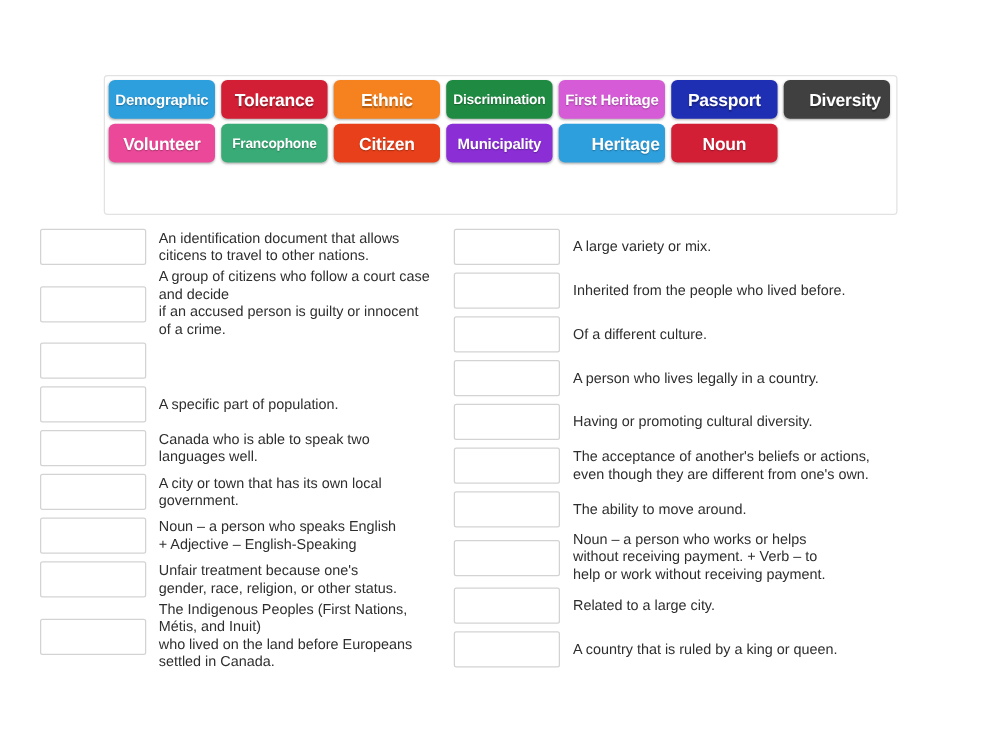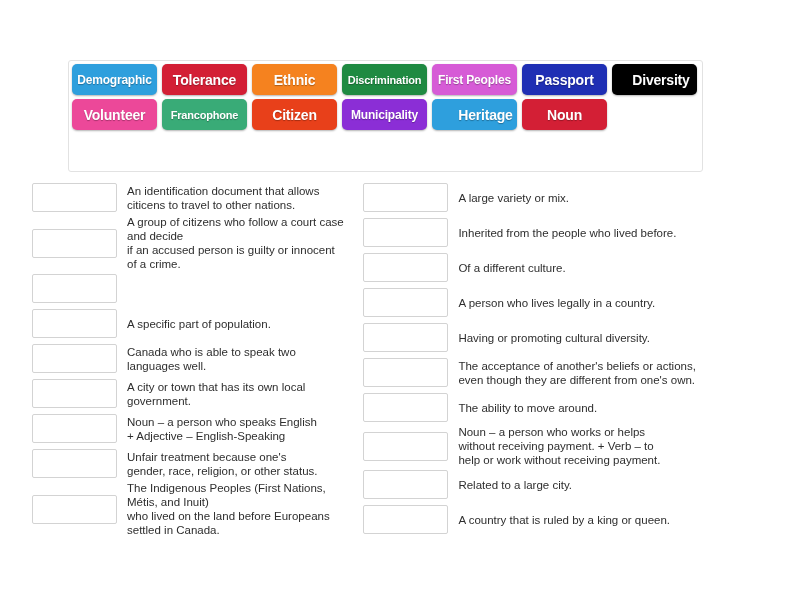--- a/index.html
+++ b/index.html
@@ -13,21 +13,21 @@
     height: 600px;
     position: relative;
     font-family: "Liberation Sans", sans-serif;
     -webkit-font-smoothing: antialiased;
     overflow: hidden;
   }
 
   
   #tile-bank {
     position: absolute;
-    left: 68px;
+    left: 83px;
     top: 60px;
     width: 635px;
     height: 112px;
     box-sizing: border-box;
     border: 1px solid #e2e2e2;
     border-radius: 3px;
     background: #ffffff;
     padding: 3px 3px;
   }
   .tile-row {
@@ -108,23 +108,23 @@
 </style>
 </head>
 <body>
 
 <div id="tile-bank">
     <div class="tile-row">
       <div class="tile sm" style="background: rgb(46, 159, 221);">Demographic</div>
       <div class="tile" style="background: rgb(211, 31, 53);">Tolerance</div>
       <div class="tile" style="background: rgb(245, 130, 31);">Ethnic</div>
       <div class="tile xs" style="background: rgb(31, 138, 66);">Discrimination</div>
-      <div class="tile sm" style="background: rgb(214, 91, 214);">First Peoples</div>
+      <div class="tile sm" style="background: rgb(214, 91, 214);">First Heritage</div>
       <div class="tile" style="background: rgb(31, 47, 180);">Passport</div>
-      <div class="tile" style="background: #000000; padding-left: 15px;">Diversity</div>
+      <div class="tile" style="background: #404040; padding-left: 15px;">Diversity</div>
     </div>
     <div class="tile-row">
       <div class="tile" style="background: #ec4899;">Volunteer</div>
       <div class="tile xs" style="background: rgb(57, 171, 119);">Francophone</div>
       <div class="tile" style="background: rgb(232, 64, 26);">Citizen</div>
       <div class="tile sm" style="background: rgb(139, 46, 214);">Municipality</div>
       <div class="tile" style="background: rgb(46, 159, 221); padding-left: 24px;">Heritage</div>
       <div class="tile" style="background: rgb(211, 31, 53);">Noun</div>
       <div class="tile empty"></div>
     </div>

